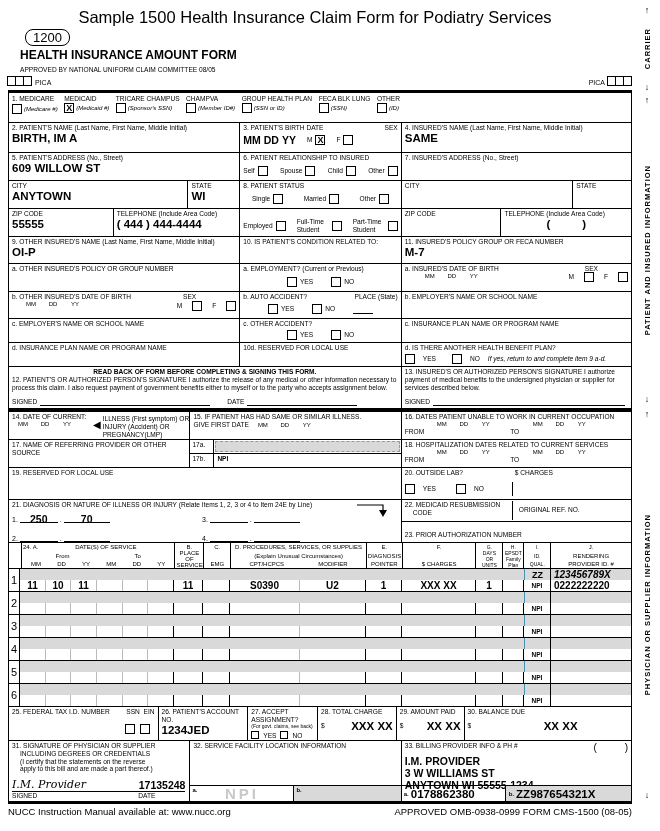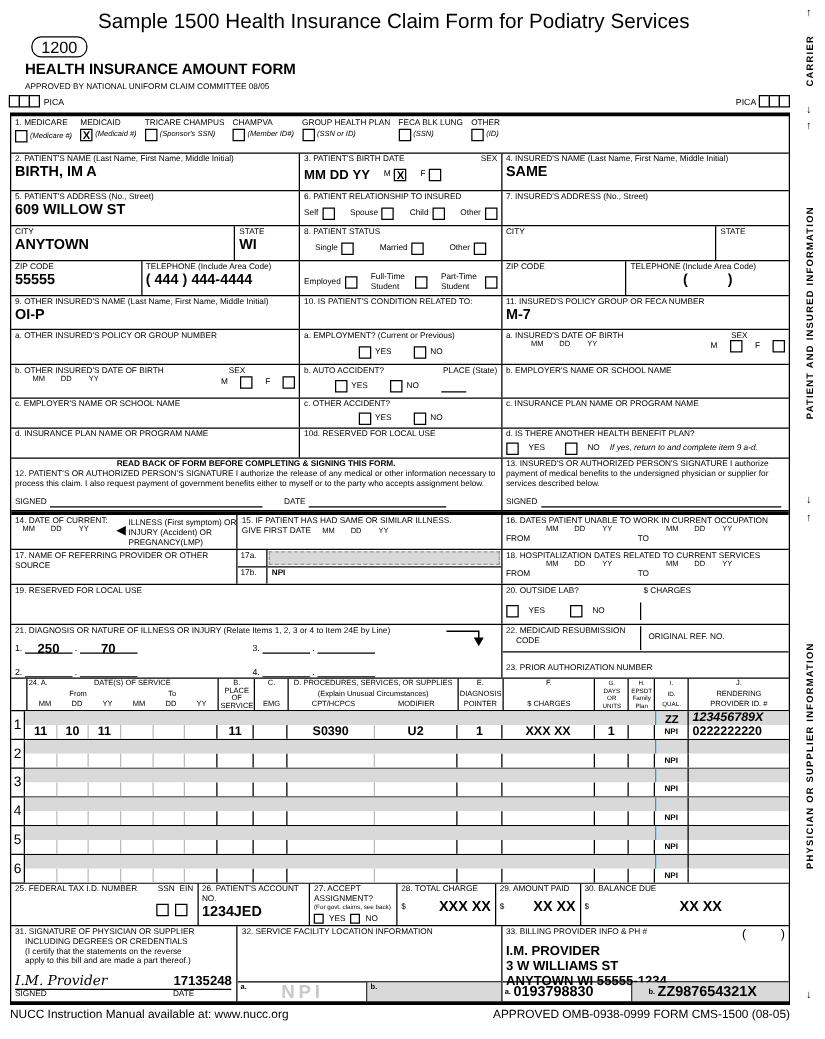--- a/index.html
+++ b/index.html
@@ -879,23 +879,23 @@
           <span class="pre" style="font-size:10px">(          )</span>
         </div>
         <div style="padding:1px 3px">
           <div class="val">I.M. PROVIDER</div>
           <div class="val">3 W WILLIAMS ST</div>
           <div class="val">ANYTOWN WI  55555-1234</div>
         </div>
         <div style="position:absolute;bottom:0;left:0;right:0;height:16px;border-top:1px solid #000;display:flex">
           <span style="width:104px;border-right:1px solid #000;display:flex;align-items:center;gap:2px;padding-left:2px">
             <span class="ref-sup">a.</span>
-            <span class="val-lg">0193798830</span>
+            <span class="val-lg">0178862380</span>
           </span>
-          <span class="shade" style="flex:1;display:flex;align-items:center;gap:2px;padding-left:13px">
+          <span class="shade" style="flex:1;display:flex;align-items:center;gap:2px;padding-left:3px">
             <span class="ref-sup">b.</span>
             <span class="val-lg">ZZ987654321X</span>
           </span>
         </div>
       </div>
     </div>
 
   </div>
 
   <div class="footer">

